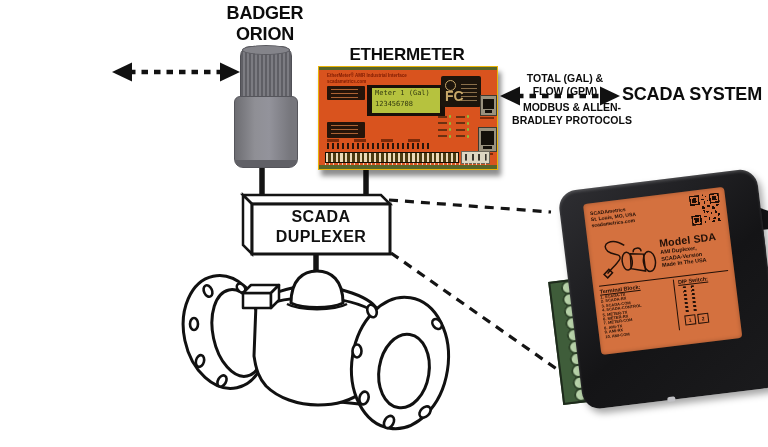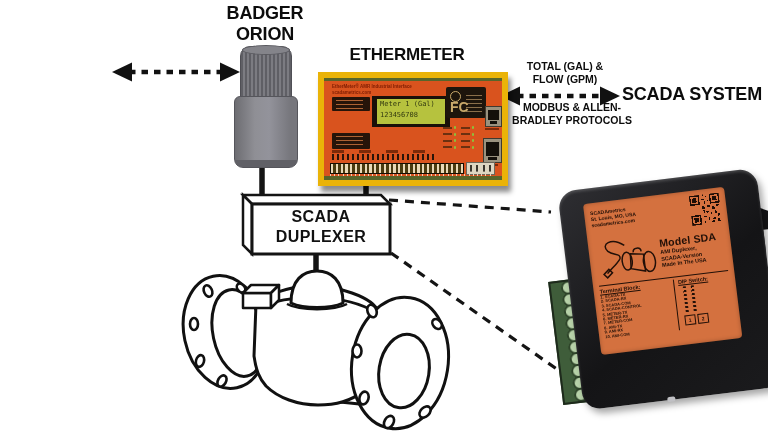--- a/index.html
+++ b/index.html
@@ -12,41 +12,41 @@
 
   
   .big-label{position:absolute;font-weight:bold;font-size:18px;line-height:21px;
              letter-spacing:-0.2px;color:#0c0c0c;white-space:nowrap;z-index:3;}
   #title-badger{left:190px;top:3px;width:150px;text-align:center;white-space:normal;}
   #label-ami{left:8px;top:59px;}
   #label-ethermeter{left:327px;top:44px;width:160px;text-align:center;font-size:17px;}
   #label-scada-system{left:622px;top:84px;}
   .small-caption{position:absolute;font-weight:bold;font-size:10.5px;line-height:12.5px;
                  text-align:center;color:#0c0c0c;z-index:3;}
-  #cap-total{left:503px;top:60px;width:124px;}
+  #cap-total{left:503px;top:72px;width:124px;}
   #cap-modbus{left:499px;top:101px;width:132px;margin-left:7px;}
   #duplexer-text{position:absolute;left:252px;top:207px;width:138px;text-align:center;
                  font-weight:bold;font-size:16px;line-height:20px;letter-spacing:.4px;z-index:3;}
 
   
   #orion{left:234px;top:44px;width:62px;height:124px;z-index:2;}
   #orion-cap{position:absolute;left:6px;top:2px;width:50px;height:54px;
      background:repeating-linear-gradient(90deg,#5f5f65 0 2px,#7c7c82 2px 4px);
      border:1px solid #4f4f55;border-radius:10px 10px 4px 4px;}
   #orion-cap:before{content:"";position:absolute;left:1px;right:1px;top:-2px;height:8px;
      background:#84848a;border-radius:50%;border:1px solid #5a5a60;}
   #orion-body{position:absolute;left:0;top:52px;width:62px;height:70px;
      background:linear-gradient(90deg,#6d6d72,#8f8f95 32%,#93939b 55%,#76767c 90%);
      border:1px solid #55555b;border-radius:6px 6px 9px 9px;}
   #orion-body:after{content:"";position:absolute;left:0;right:0;bottom:0;height:7px;
      background:#606066;border-radius:0 0 8px 8px;}
 
   
-  #ethermeter{left:318px;top:72px;width:178px;height:102px;background:#d9531e;
-     border:6px solid #eab308;box-shadow:3px 6px 5px rgba(0,0,0,.45);z-index:2;}
+  #ethermeter{left:318px;top:66px;width:178px;height:102px;background:#d9531e;
+     border:1px solid #eab308;box-shadow:3px 6px 5px rgba(0,0,0,.45);z-index:2;}
   .em-pcb-top{position:absolute;left:0;right:0;top:0;height:3px;background:#57652b;}
   .em-pcb-bot{position:absolute;left:0;right:0;bottom:0;height:4px;background:#57652b;}
   .em-brand{position:absolute;left:8px;top:6px;font-size:4.5px;line-height:5.5px;
      font-weight:bold;color:#7e1c02;white-space:nowrap;}
   .em-darkblock{position:absolute;background:#261409;border-radius:1px;
      background-image:repeating-linear-gradient(0deg,rgba(196,112,58,.85) 0 1px,transparent 1px 4px);
      background-size:72% 9px;background-position:4px 3px;background-repeat:no-repeat;}
   #em-blockA{left:8px;top:19px;width:38px;height:14px;}
   #em-blockB{left:8px;top:55px;width:38px;height:16px;}
   #em-lcd{position:absolute;left:48px;top:18px;width:78px;height:31px;background:#191009;

